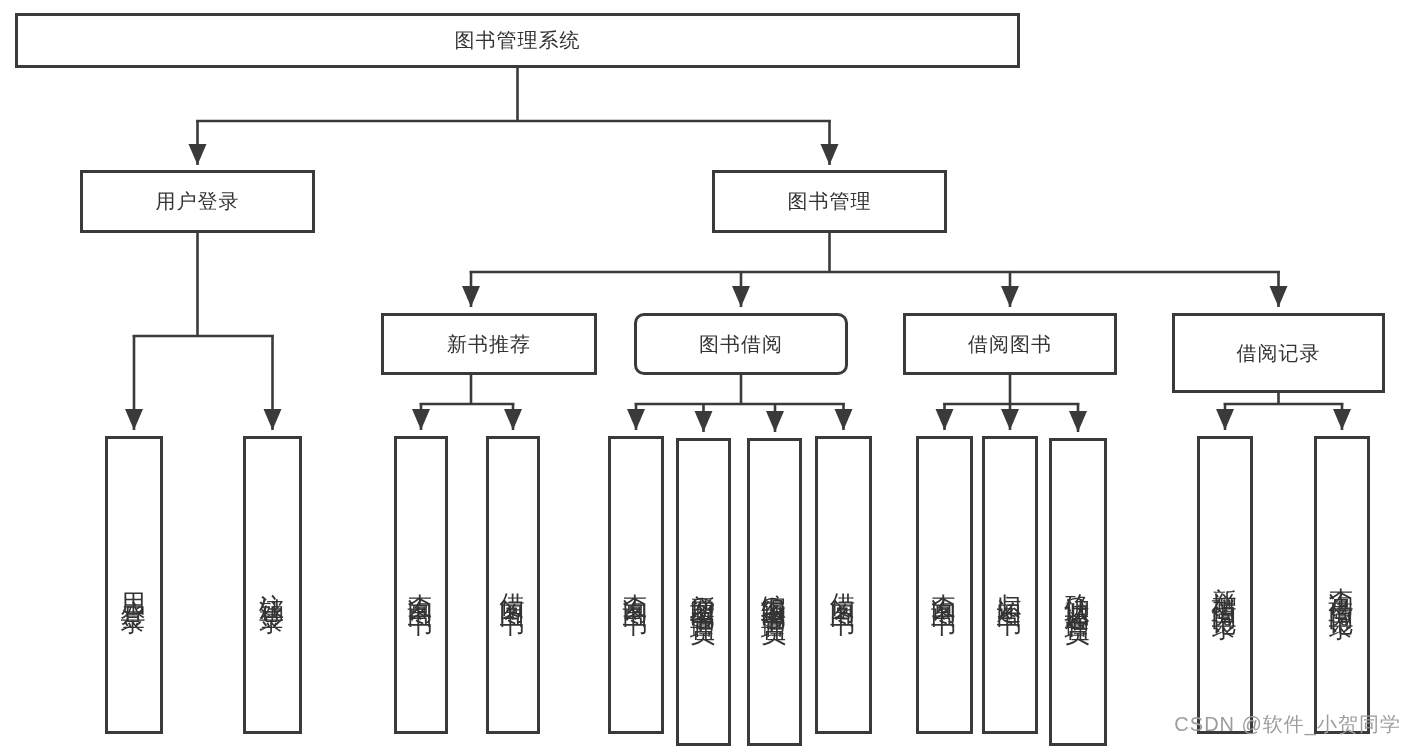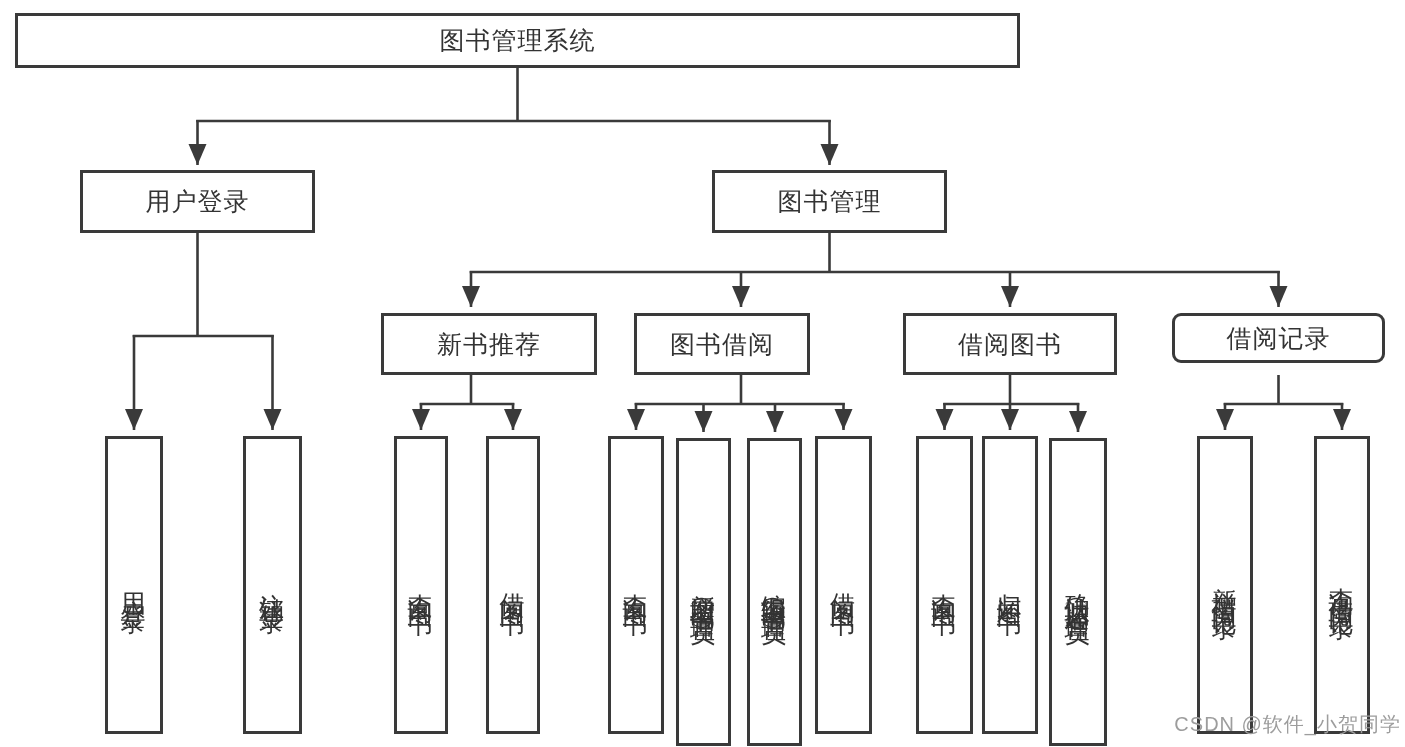--- a/index.html
+++ b/index.html
@@ -11,21 +11,21 @@
     font-family:"Liberation Sans","DejaVu Sans",sans-serif;
     color:#333333;
   }
   #wires{position:absolute;left:0;top:0;width:1405px;height:747px;}
   .node{
     position:absolute;
     box-sizing:border-box;
     background:#ffffff;
     border:3px solid #3a3a3a;
     display:flex;align-items:center;justify-content:center;
-    font-size:25px;
+    font-size:20px;
     color:#333333;
     letter-spacing:1px;
   }
   .hbox{white-space:nowrap;}
   .vbox{
     writing-mode:vertical-rl;
     text-orientation:mixed;
     letter-spacing:6px;
     font-size:25px;
   }
@@ -92,23 +92,23 @@
       <path d="M1342,403 V430" marker-end="url(#arrow)"></path>
     </g>
   </svg>
 
   <div class="node hbox" style="left:15px;top:13px;width:1005px;height:55px;">图书管理系统</div>
 
   <div class="node hbox" style="left:80px;top:170px;width:235px;height:63px;">用户登录</div>
   <div class="node hbox" style="left:712px;top:170px;width:235px;height:63px;">图书管理</div>
 
   <div class="node hbox" style="left:381px;top:313px;width:216px;height:62px;">新书推荐</div>
-  <div class="node hbox" style="left:634px;top:313px;width:176px;height:62px;">图书借阅</div>
+  <div class="node hbox" style="left:634px;top:313px;width:214px;height:62px;border-radius:10px;">图书借阅</div>
   <div class="node hbox" style="left:903px;top:313px;width:214px;height:62px;">借阅图书</div>
-  <div class="node hbox" style="left:1172px;top:313px;width:213px;height:50px;border-radius:9px;">借阅记录</div>
+  <div class="node hbox" style="left:1172px;top:313px;width:213px;height:80px;">借阅记录</div>
 
   <div class="node vbox" style="left:105px;top:436px;width:58px;height:298px;">用户登录</div>
   <div class="node vbox" style="left:243px;top:436px;width:59px;height:298px;">注销登录</div>
 
   <div class="node vbox" style="left:394px;top:436px;width:54px;height:298px;">查询图书</div>
   <div class="node vbox" style="left:486px;top:436px;width:54px;height:298px;">借阅图书</div>
 
   <div class="node vbox" style="left:608px;top:436px;width:56px;height:298px;">查询图书</div>
   <div class="node vbox" style="left:676px;top:438px;width:55px;height:308px;letter-spacing:4px;">新增图书（管理员）</div>
   <div class="node vbox" style="left:747px;top:438px;width:55px;height:308px;letter-spacing:4px;">编辑图书（管理员）</div>

